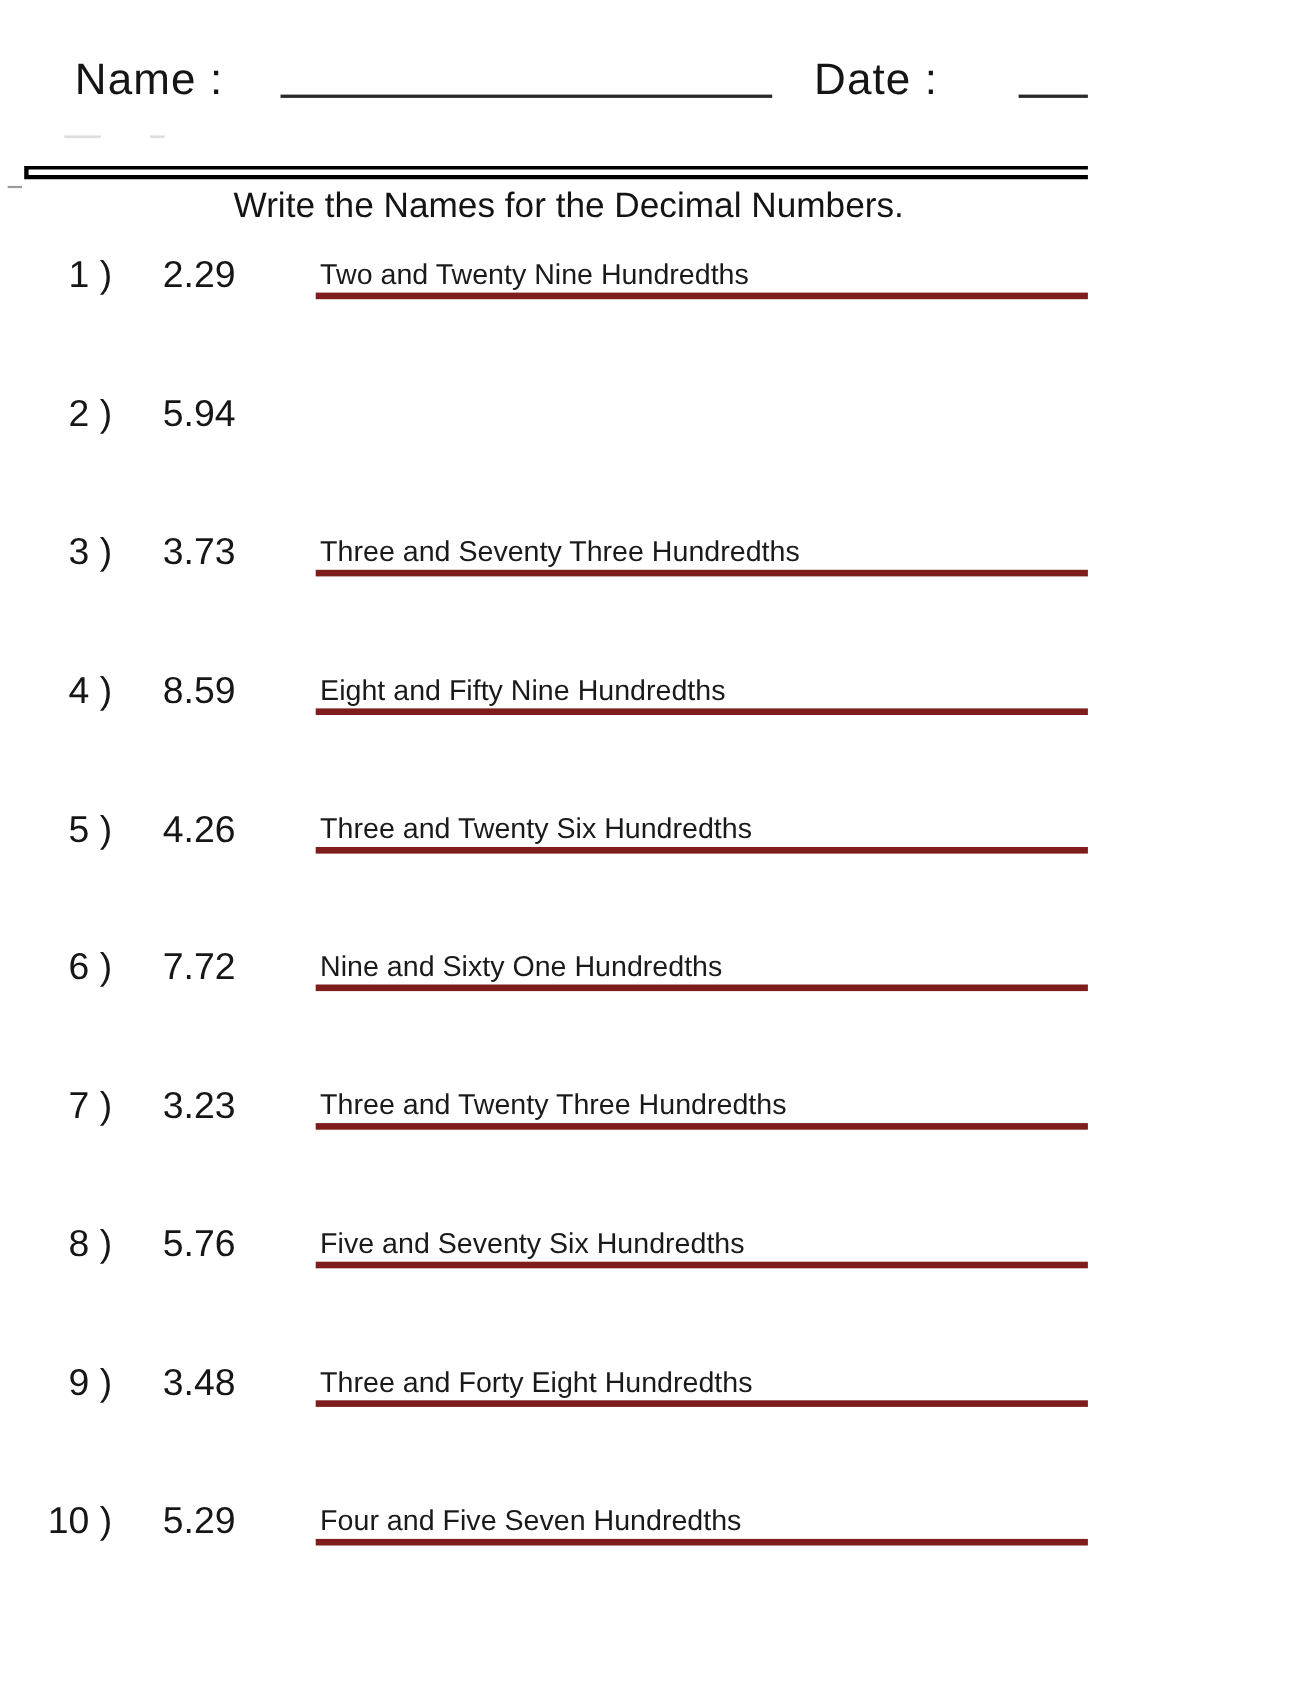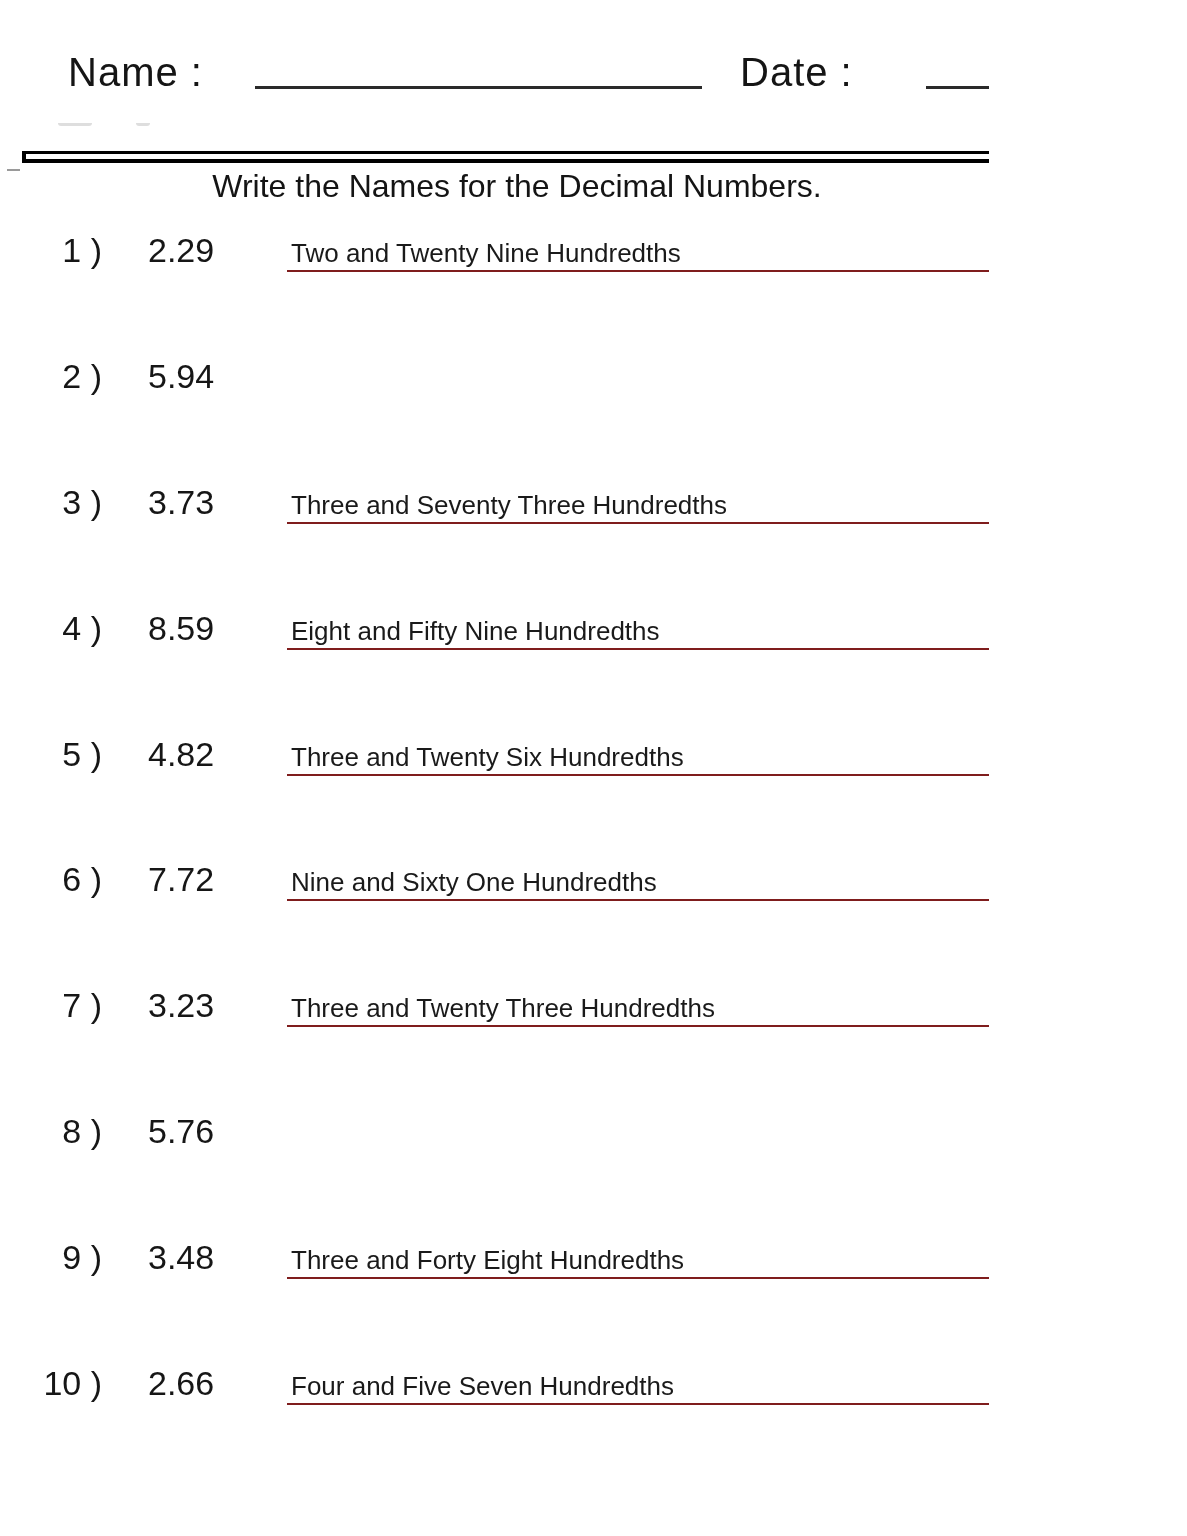--- a/index.html
+++ b/index.html
@@ -107,21 +107,21 @@
     line-height: 1;
     color: #161616;
     white-space: nowrap;
   }
   .answer-box {
     position: absolute;
     left: 287px;
     width: 811px;
     top: 0;
     bottom: 0;
-    border-bottom: 2px solid #7f1d1d;
+    border-bottom: 6px solid #7f1d1d;
     display: flex;
     align-items: flex-end;
   }
   .answer-text {
     font-size: 26px;
     line-height: 1;
     padding: 0 0 4px 4px;
     color: #1a1a1a;
     white-space: nowrap;
   }
@@ -168,21 +168,21 @@
   <div class="row" style="top:604px">
     <span class="qnum">4 )</span>
     <span class="qval">8.59</span>
     <span class="answer-box">
         <span class="answer-text">Eight and Fifty Nine Hundredths</span>
       </span>
   </div>
 
   <div class="row" style="top:730px">
     <span class="qnum">5 )</span>
-    <span class="qval">4.82</span>
+    <span class="qval">4.26</span>
     <span class="answer-box">
         <span class="answer-text">Three and Twenty Six Hundredths</span>
       </span>
   </div>
 
   <div class="row" style="top:855px">
     <span class="qnum">6 )</span>
     <span class="qval">7.72</span>
     <span class="answer-box">
         <span class="answer-text">Nine and Sixty One Hundredths</span>
@@ -193,31 +193,34 @@
     <span class="qnum">7 )</span>
     <span class="qval">3.23</span>
     <span class="answer-box">
         <span class="answer-text">Three and Twenty Three Hundredths</span>
       </span>
   </div>
 
   <div class="row" style="top:1107px">
     <span class="qnum">8 )</span>
     <span class="qval">5.76</span>
+    <span class="answer-box">
+        <span class="answer-text">Five and Seventy Six Hundredths</span>
+      </span>
   </div>
 
   <div class="row" style="top:1233px">
     <span class="qnum">9 )</span>
     <span class="qval">3.48</span>
     <span class="answer-box">
         <span class="answer-text">Three and Forty Eight Hundredths</span>
       </span>
   </div>
 
   <div class="row" style="top:1359px">
     <span class="qnum">10 )</span>
-    <span class="qval">2.66</span>
+    <span class="qval">5.29</span>
     <span class="answer-box">
         <span class="answer-text">Four and Five Seven Hundredths</span>
       </span>
   </div>
 
 </div>
 
 </body></html>

